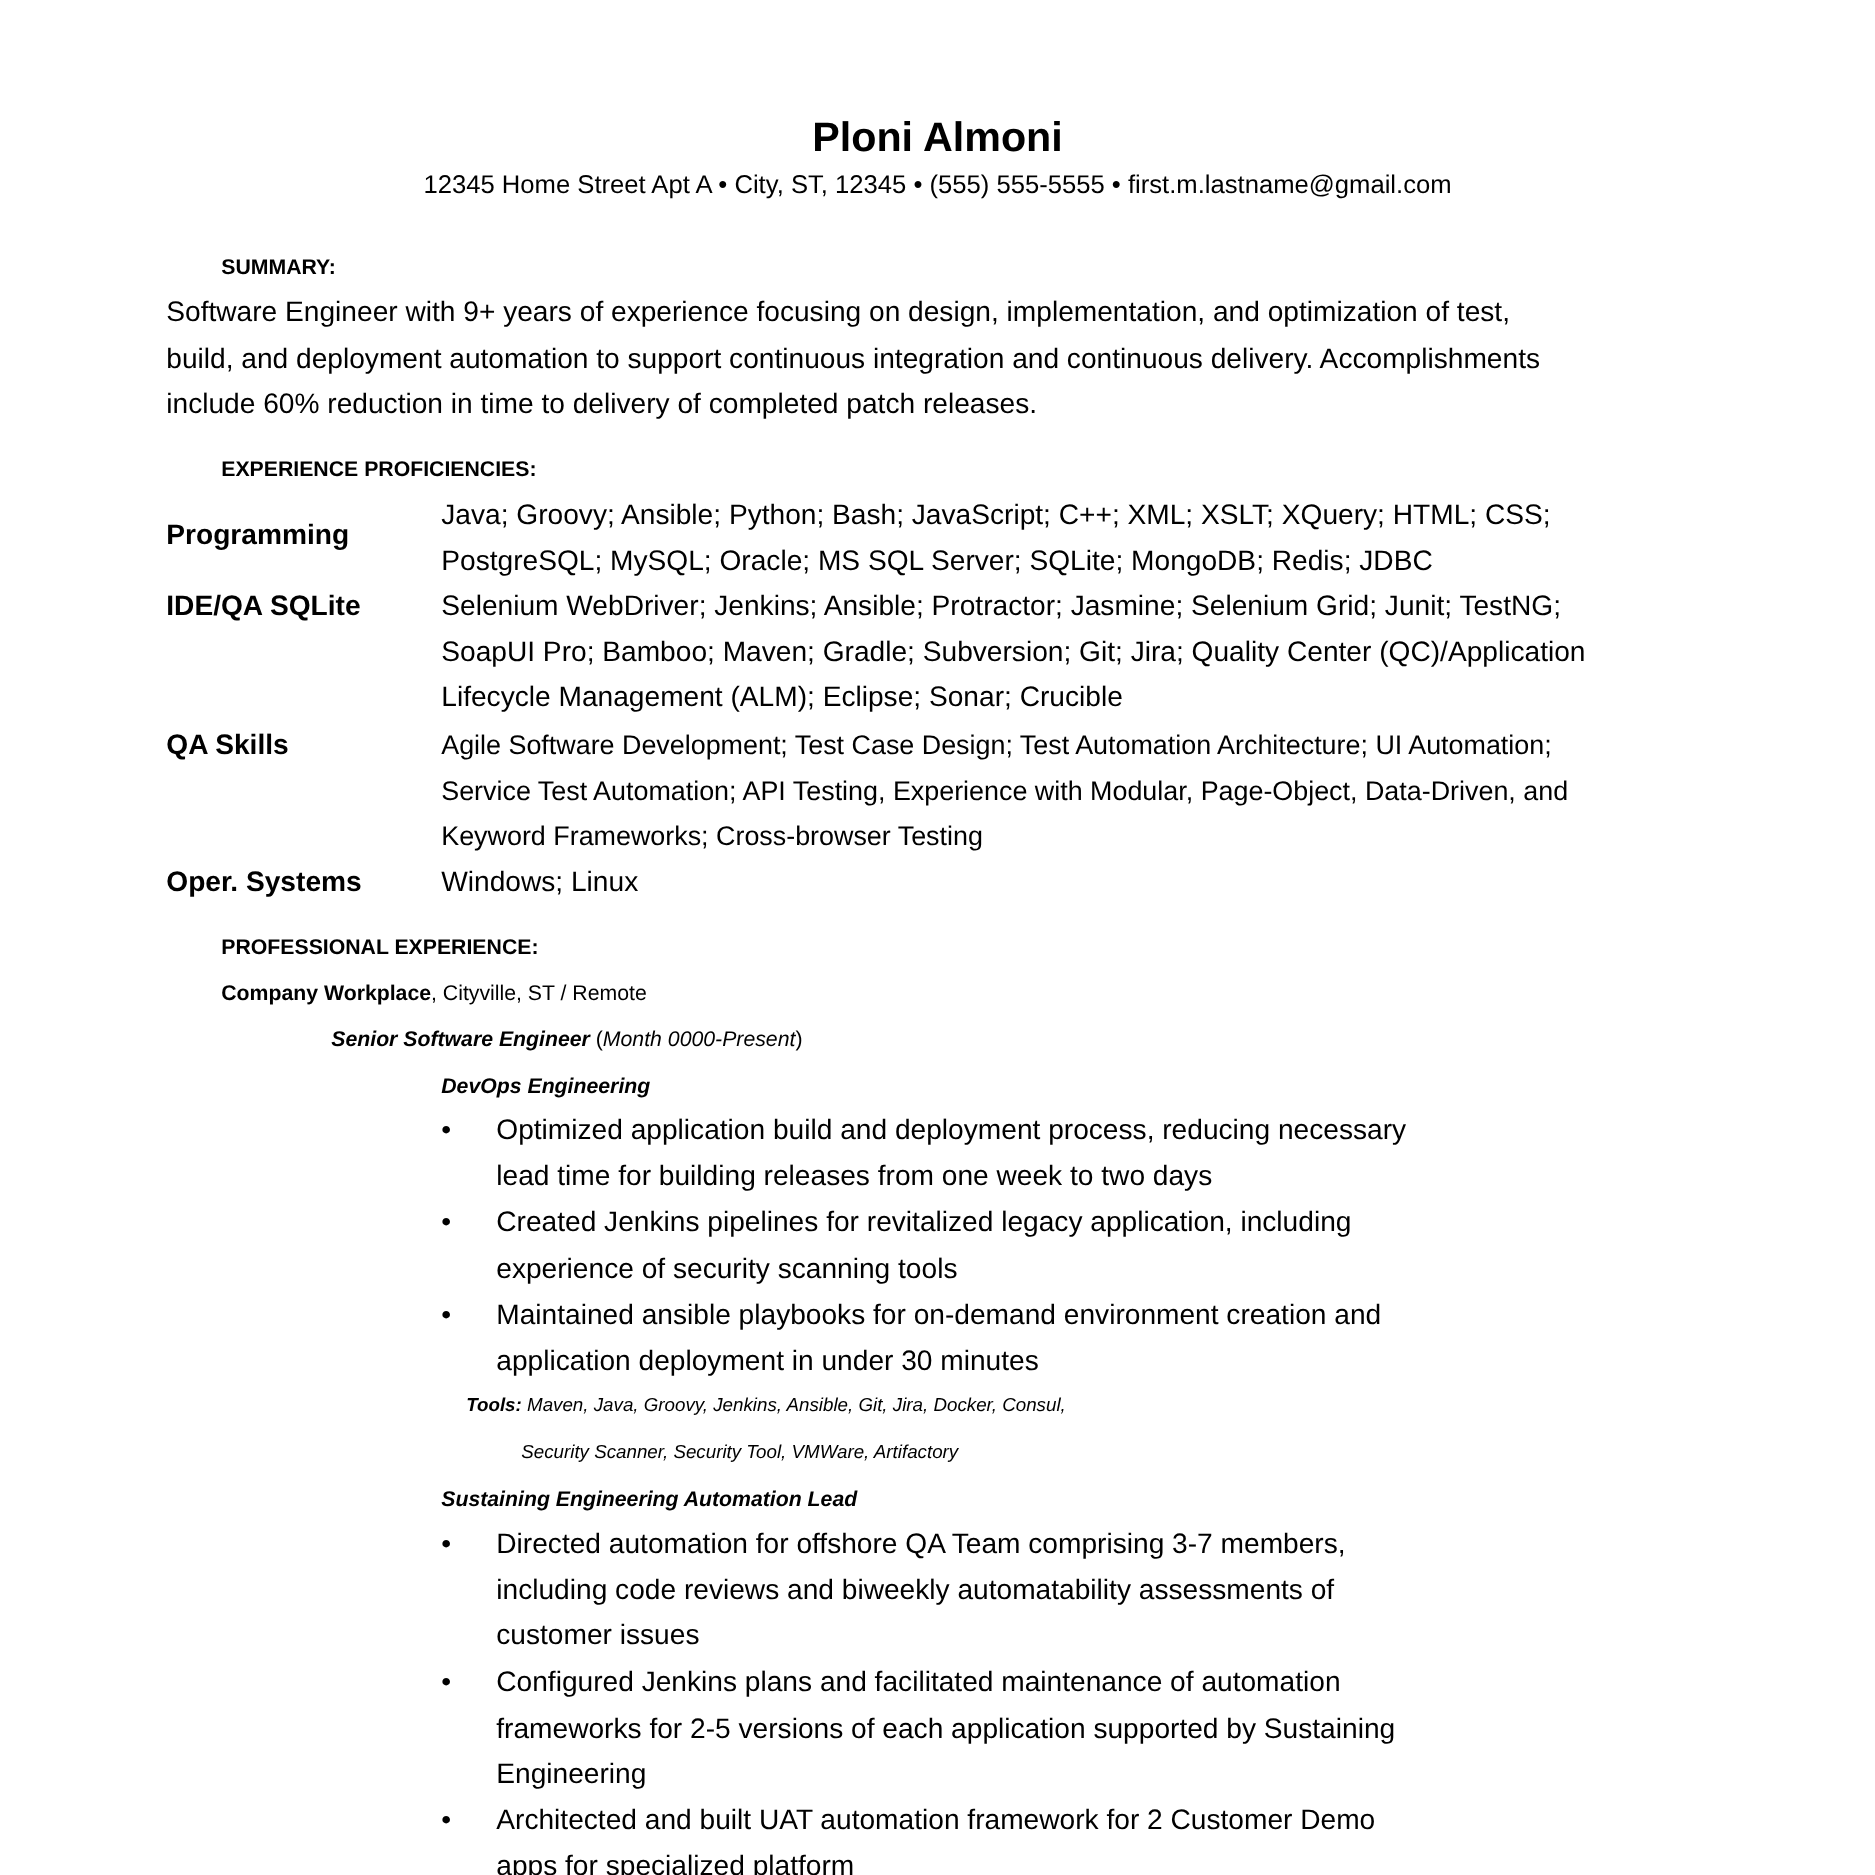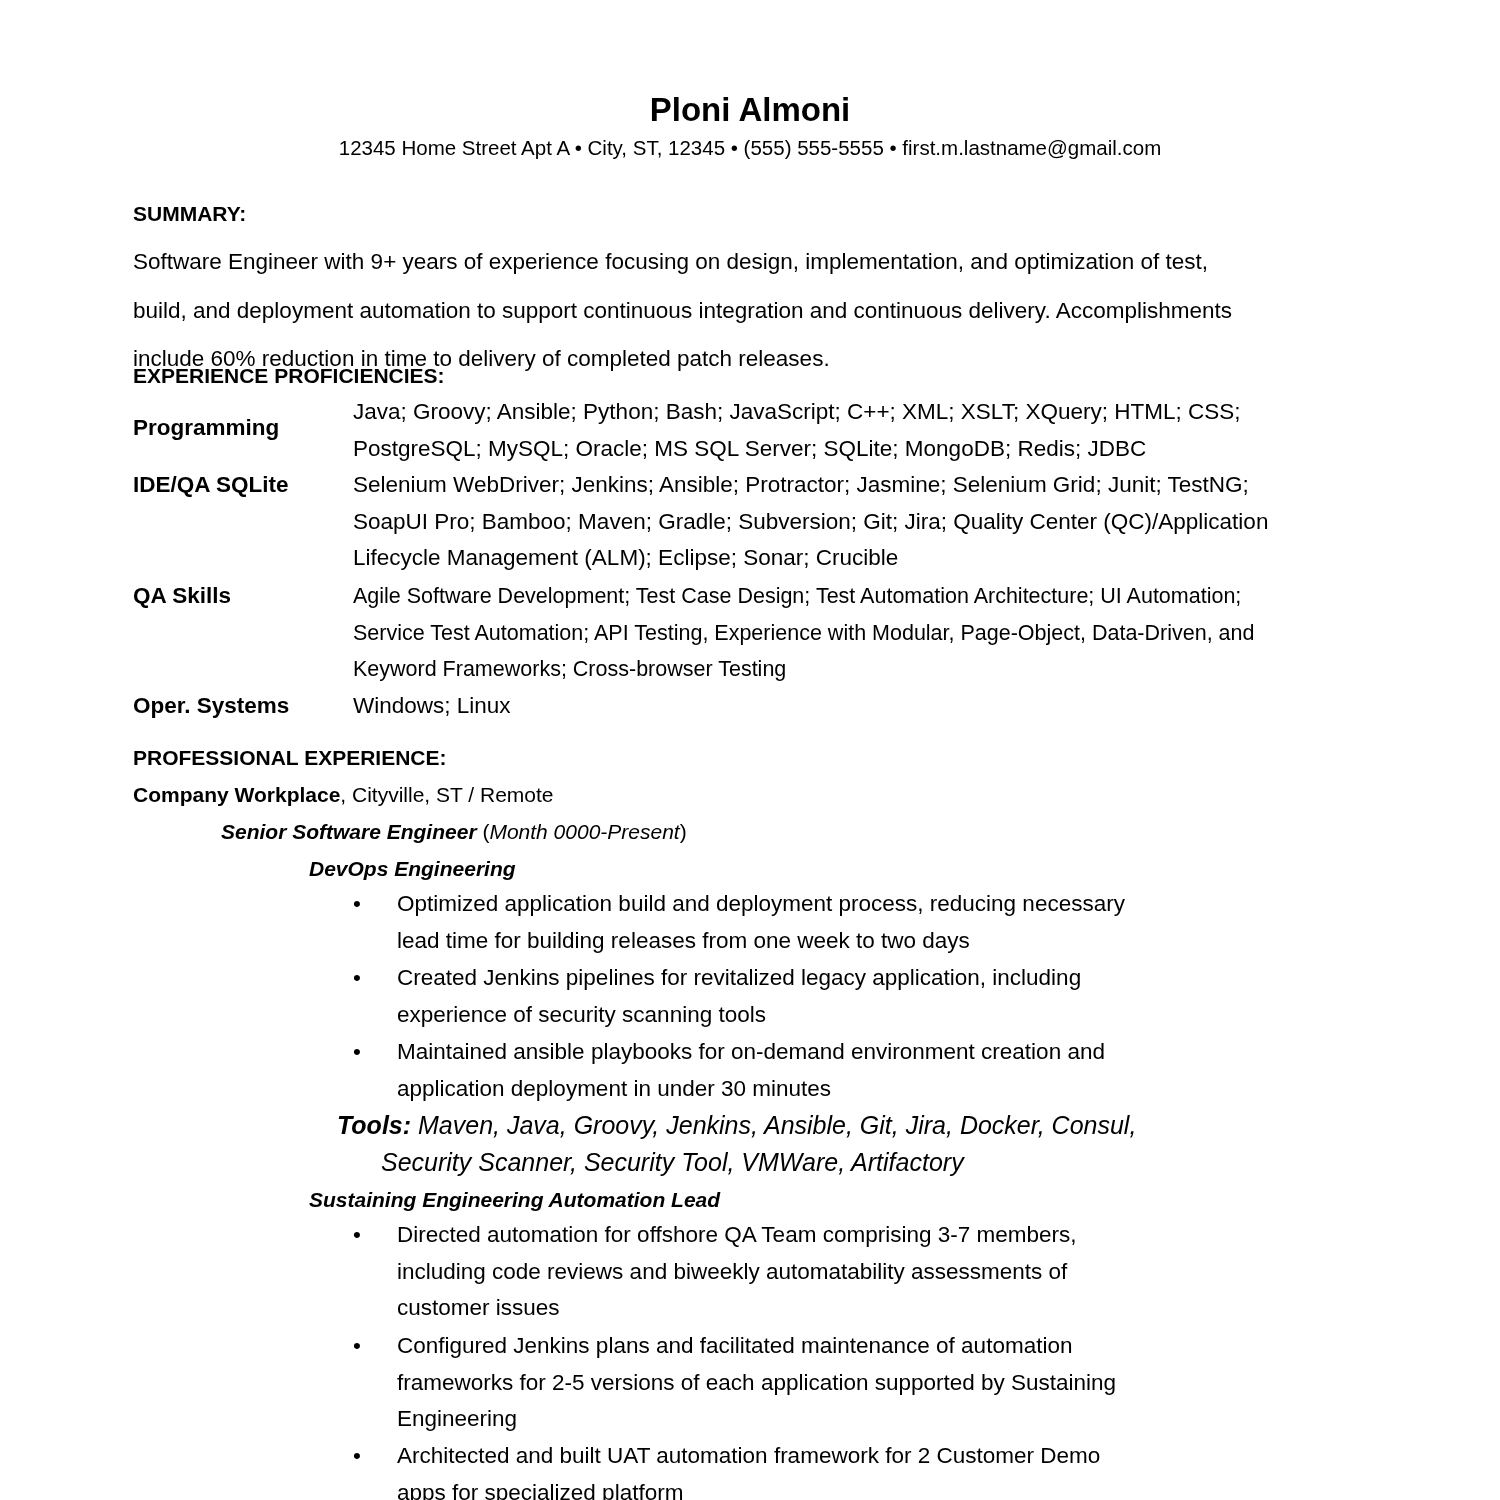--- a/index.html
+++ b/index.html
@@ -30,32 +30,32 @@
       line-height: 44px;
     }
     .contact {
       position: absolute;
       top: 134px;
       left: 0; width: 1500px;
       text-align: center;
       font-size: 20.5px;
       line-height: 28px;
     }
-    .abs { position: absolute; white-space: nowrap; font-size: 21px; line-height: 30px; }
+    .abs { position: absolute; white-space: nowrap; font-size: 17px; line-height: 30px; margin-left: 44px; }
     .heading { font-weight: bold; }
     .para { position: absolute; left: 133px; width: 1230px; font-size: 22.5px; line-height: 36.7px; }
-    .para span { display: block; white-space: nowrap; margin-top: 12px; }
+    .para span { display: block; white-space: nowrap; }
     .prof-label { position: absolute; left: 133px; font-weight: bold; font-size: 22.5px; line-height: 36.7px; white-space: nowrap; }
     .prof-value { position: absolute; left: 353px; font-size: 22.5px; line-height: 36.7px; }
     .prof-value span { display: block; white-space: nowrap; }
     .bullet { position: absolute; left: 353px; font-size: 22.5px; line-height: 36.7px; }
     .bullet .dot { position: absolute; left: 0; top: 0; width: 20px; }
     .bullet .text { position: absolute; left: 44px; }
     .bullet .text span { display: block; white-space: nowrap; }
-    .tools { position: absolute; left: 337px; font-size: 25px; line-height: 36.7px; font-style: italic; }
+    .tools { position: absolute; left: 373px; font-size: 15px; line-height: 36.7px; font-style: italic; }
     .tools span { display: block; white-space: nowrap; }
     .tools .l2 { padding-left: 44px; }
     .bi { font-weight: bold; font-style: italic; }
     .it { font-style: italic; }
   </style>
 </head>
 <body>
 
 <div class="page">
 

